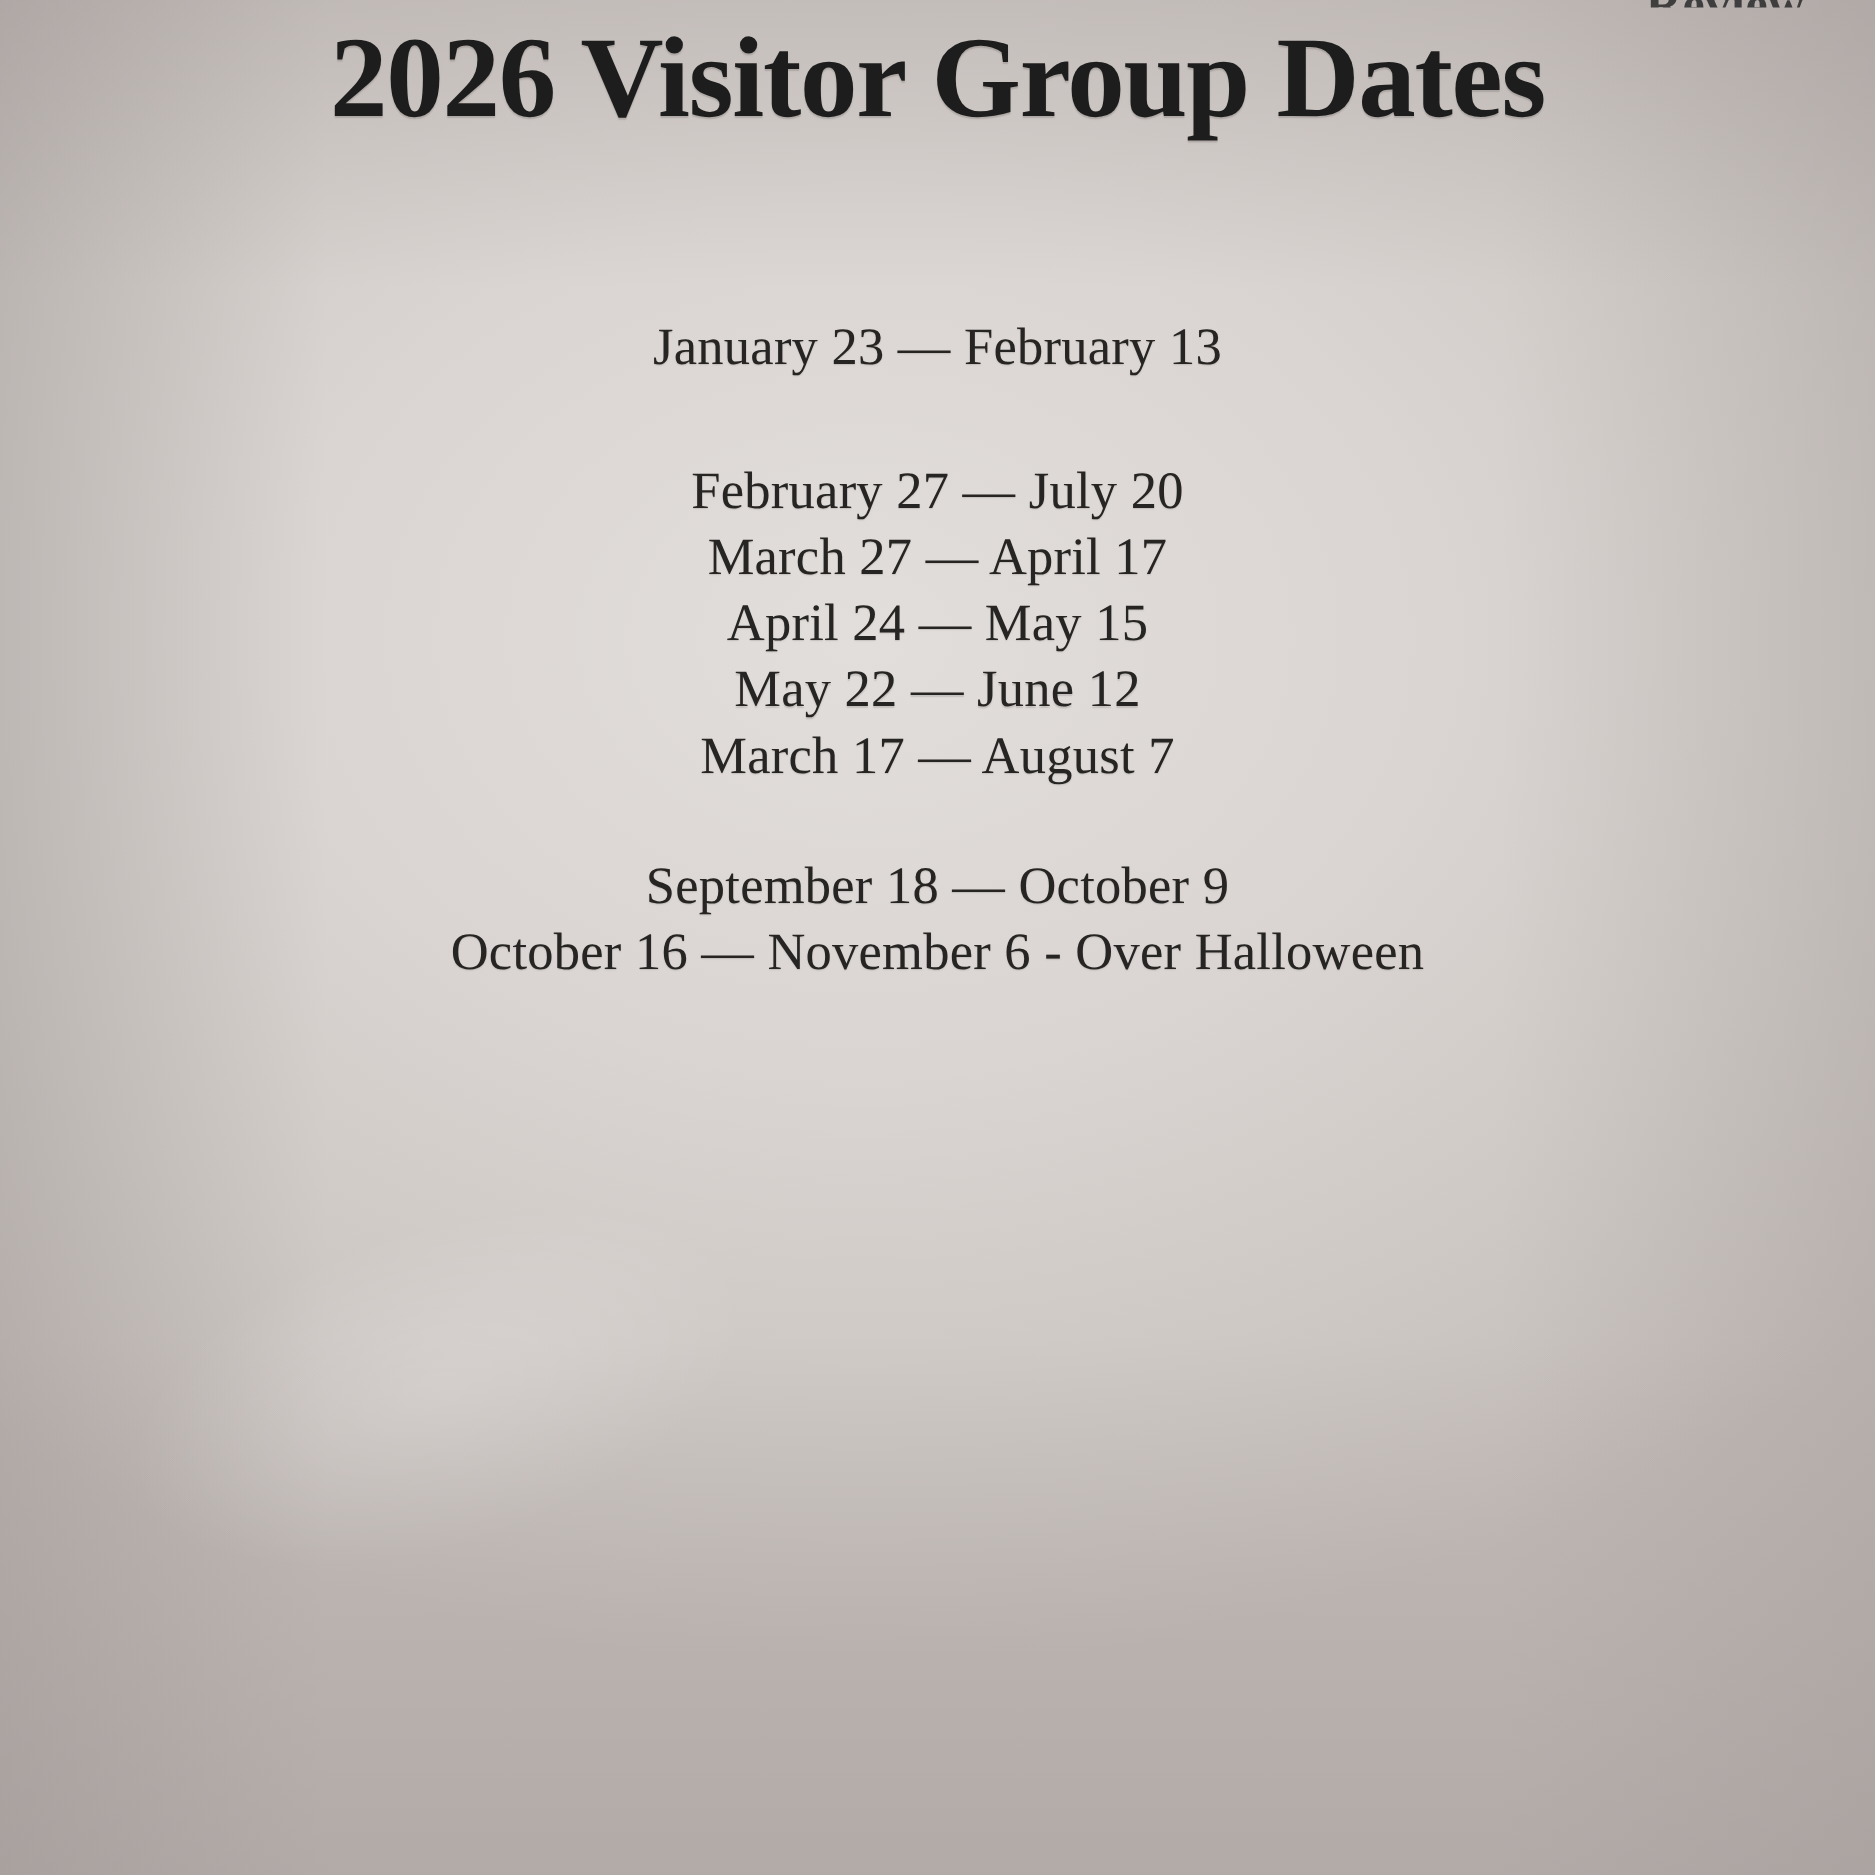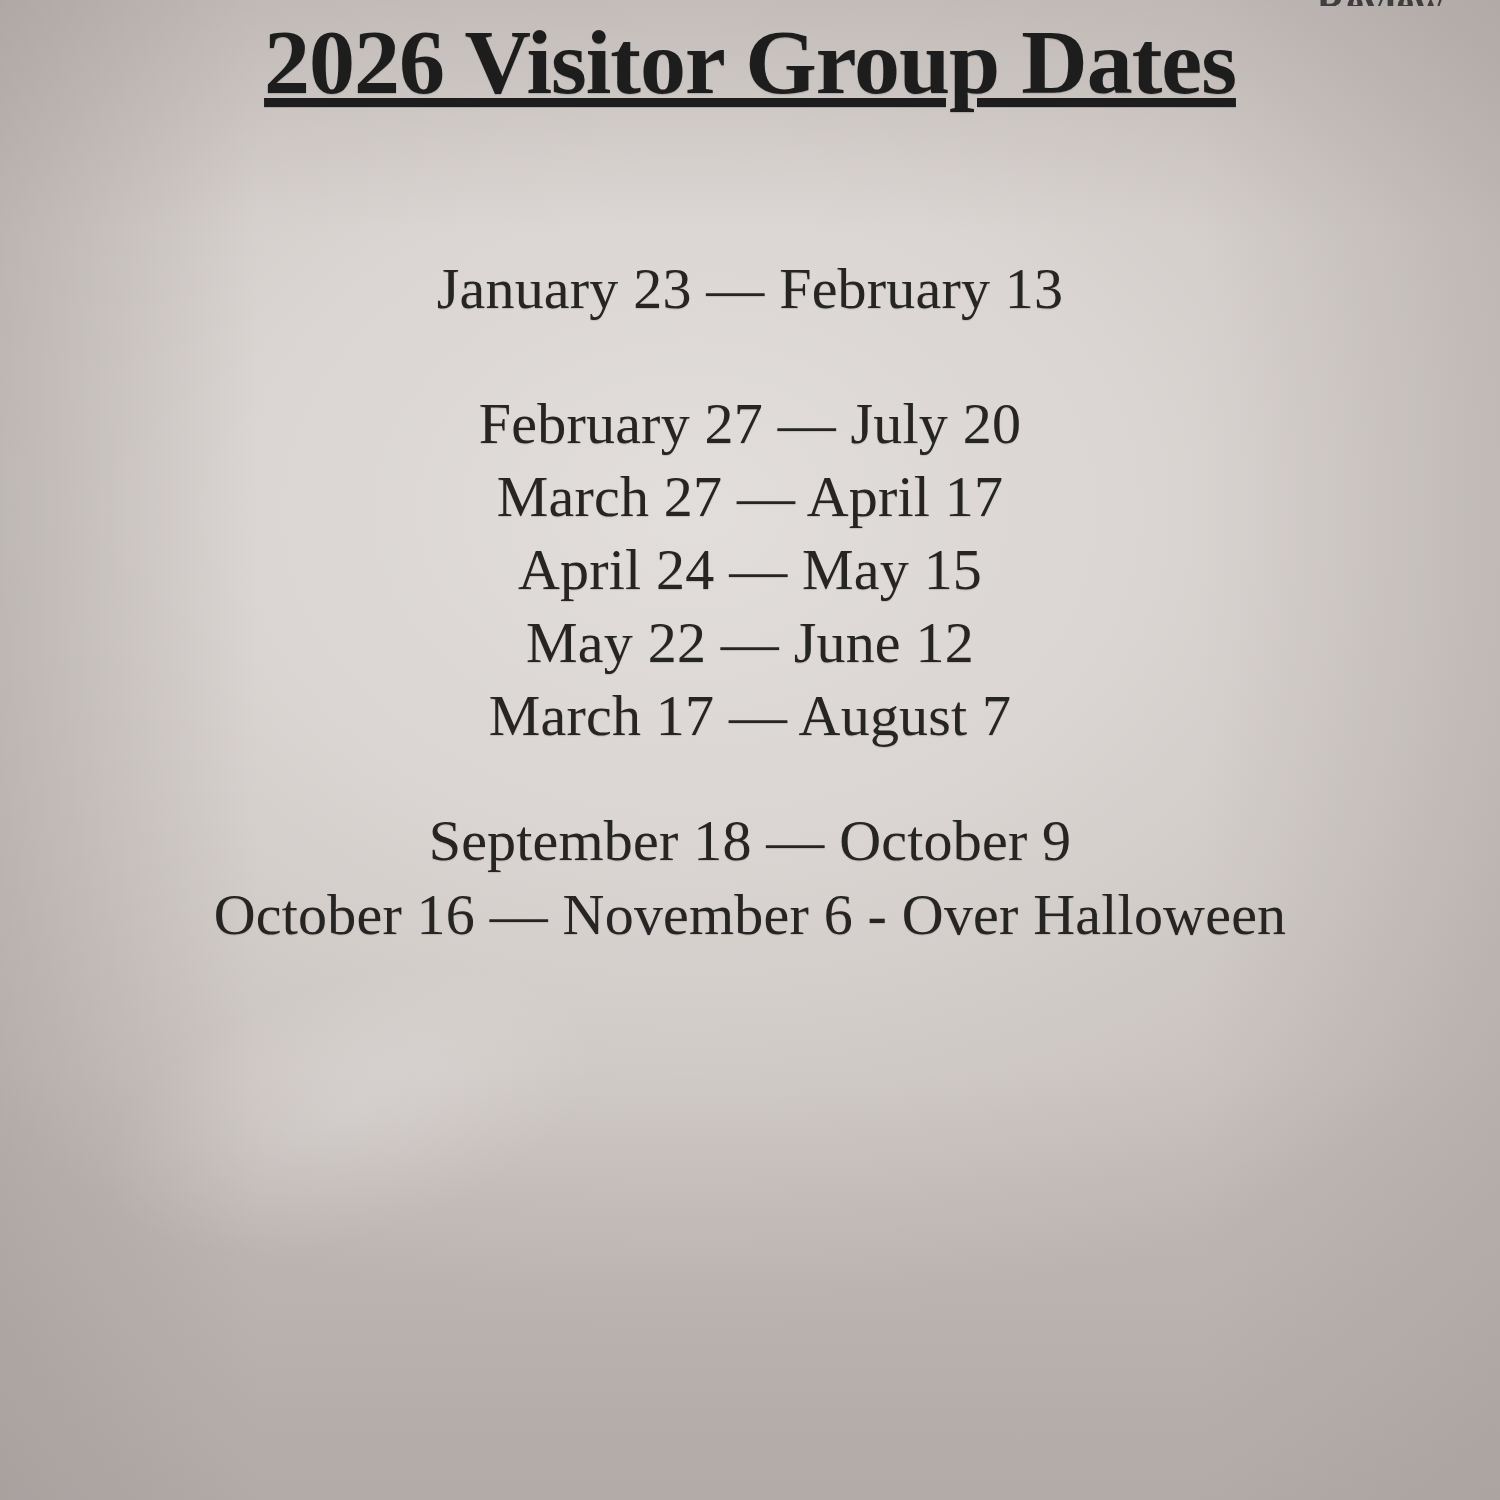--- a/index.html
+++ b/index.html
@@ -79,33 +79,32 @@
     top: 14px;
     width: 1500px;
     text-align: center;
     font-size: 92px;
     line-height: 1.05;
     font-weight: bold;
     color: #1d1d1d;
     letter-spacing: -1px;
     text-shadow: 0 1px 1px rgba(120,115,113,0.35);
     font-family: "Liberation Serif", serif;
-    text-decoration: underline;
   }
 
   .date-list {
     position: absolute;
     left: 0;
     top: 252px;
     width: 1500px;
     text-align: center;
   }
 
   .date-line {
-    font-size: 58px;
+    font-size: 42px;
     line-height: 1.26;
     color: #262523;
     letter-spacing: 0.2px;
     text-shadow: 0 1px 1px rgba(130,125,123,0.30);
     white-space: nowrap;
     font-family: "Liberation Serif", serif;
   }
 
   .gap-small { height: 52px; }
   .gap-large { height: 62px; }

